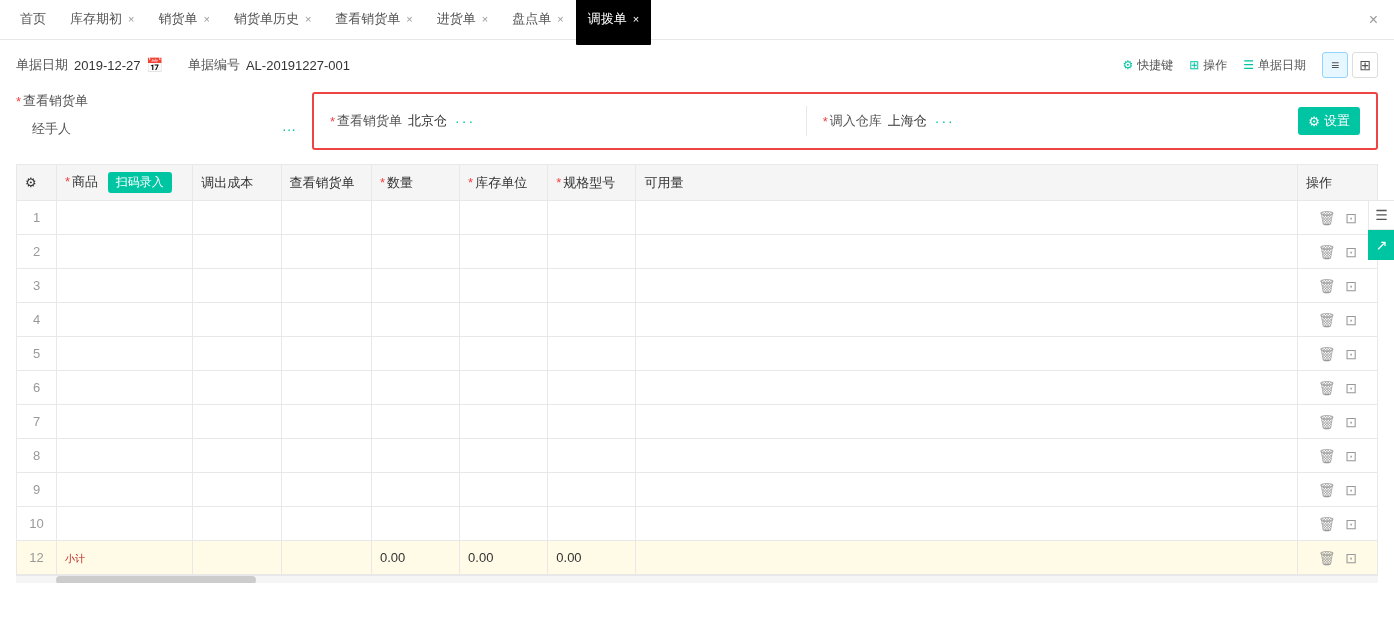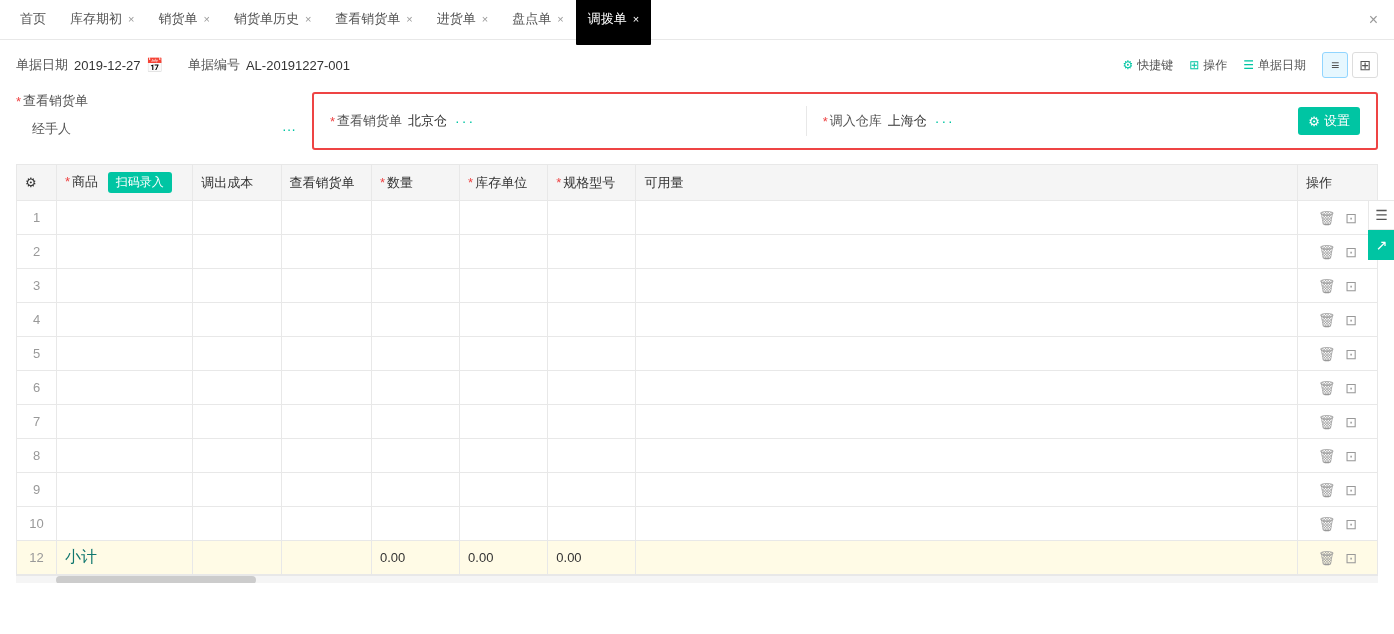--- a/index.html
+++ b/index.html
@@ -282,21 +282,21 @@
       cursor: pointer;
       color: #555;
       font-size: 14px;
     }
     .sidebar-icon-btn.green {
       background: #00c5a3;
       color: #fff;
       border-color: #00c5a3;
     }
 
-    .subtotal-label { color: #0f766e; font-size: 16px; }
+    .subtotal-label { color: #b91c1c; font-size: 10px; }
 
     
     .scrollbar-row {
       height: 8px;
       background: #f5f5f5;
       border-top: 1px solid #e8e8e8;
     }
     .scrollbar-thumb {
       height: 8px;
       background: #ccc;

